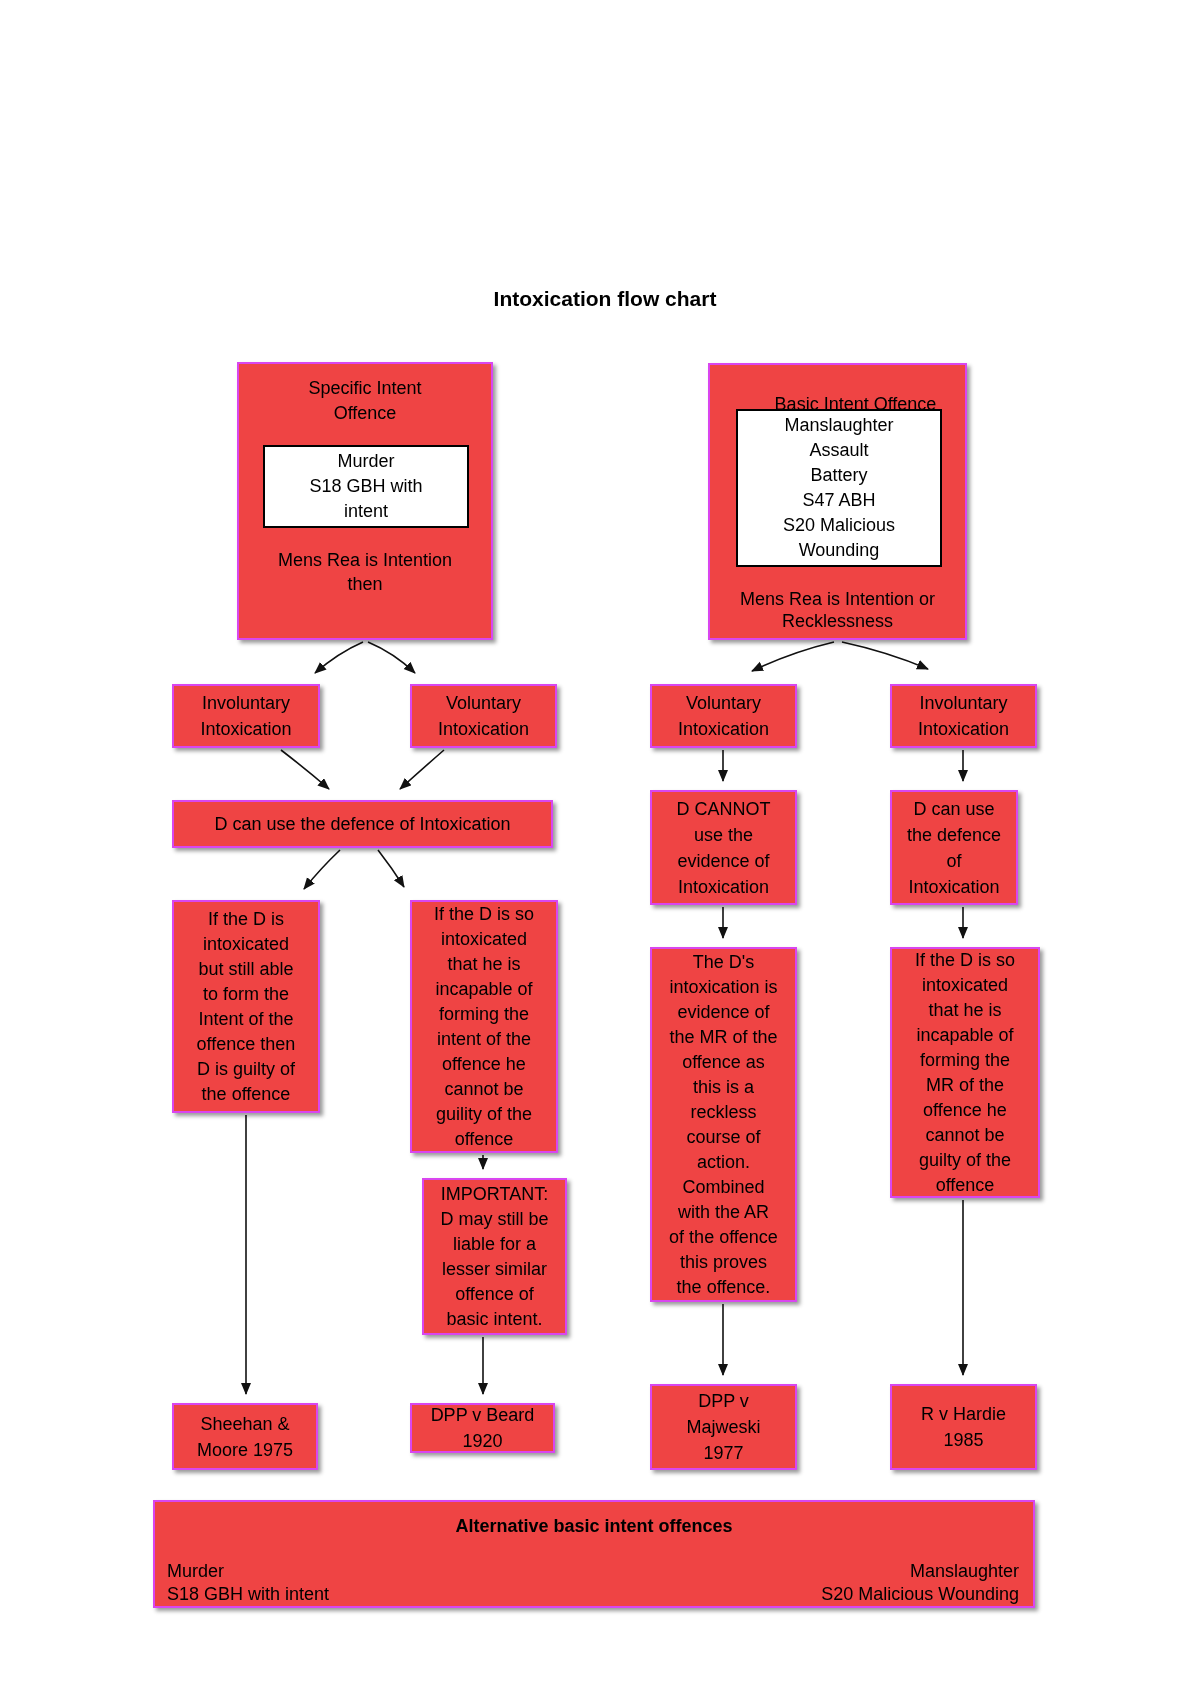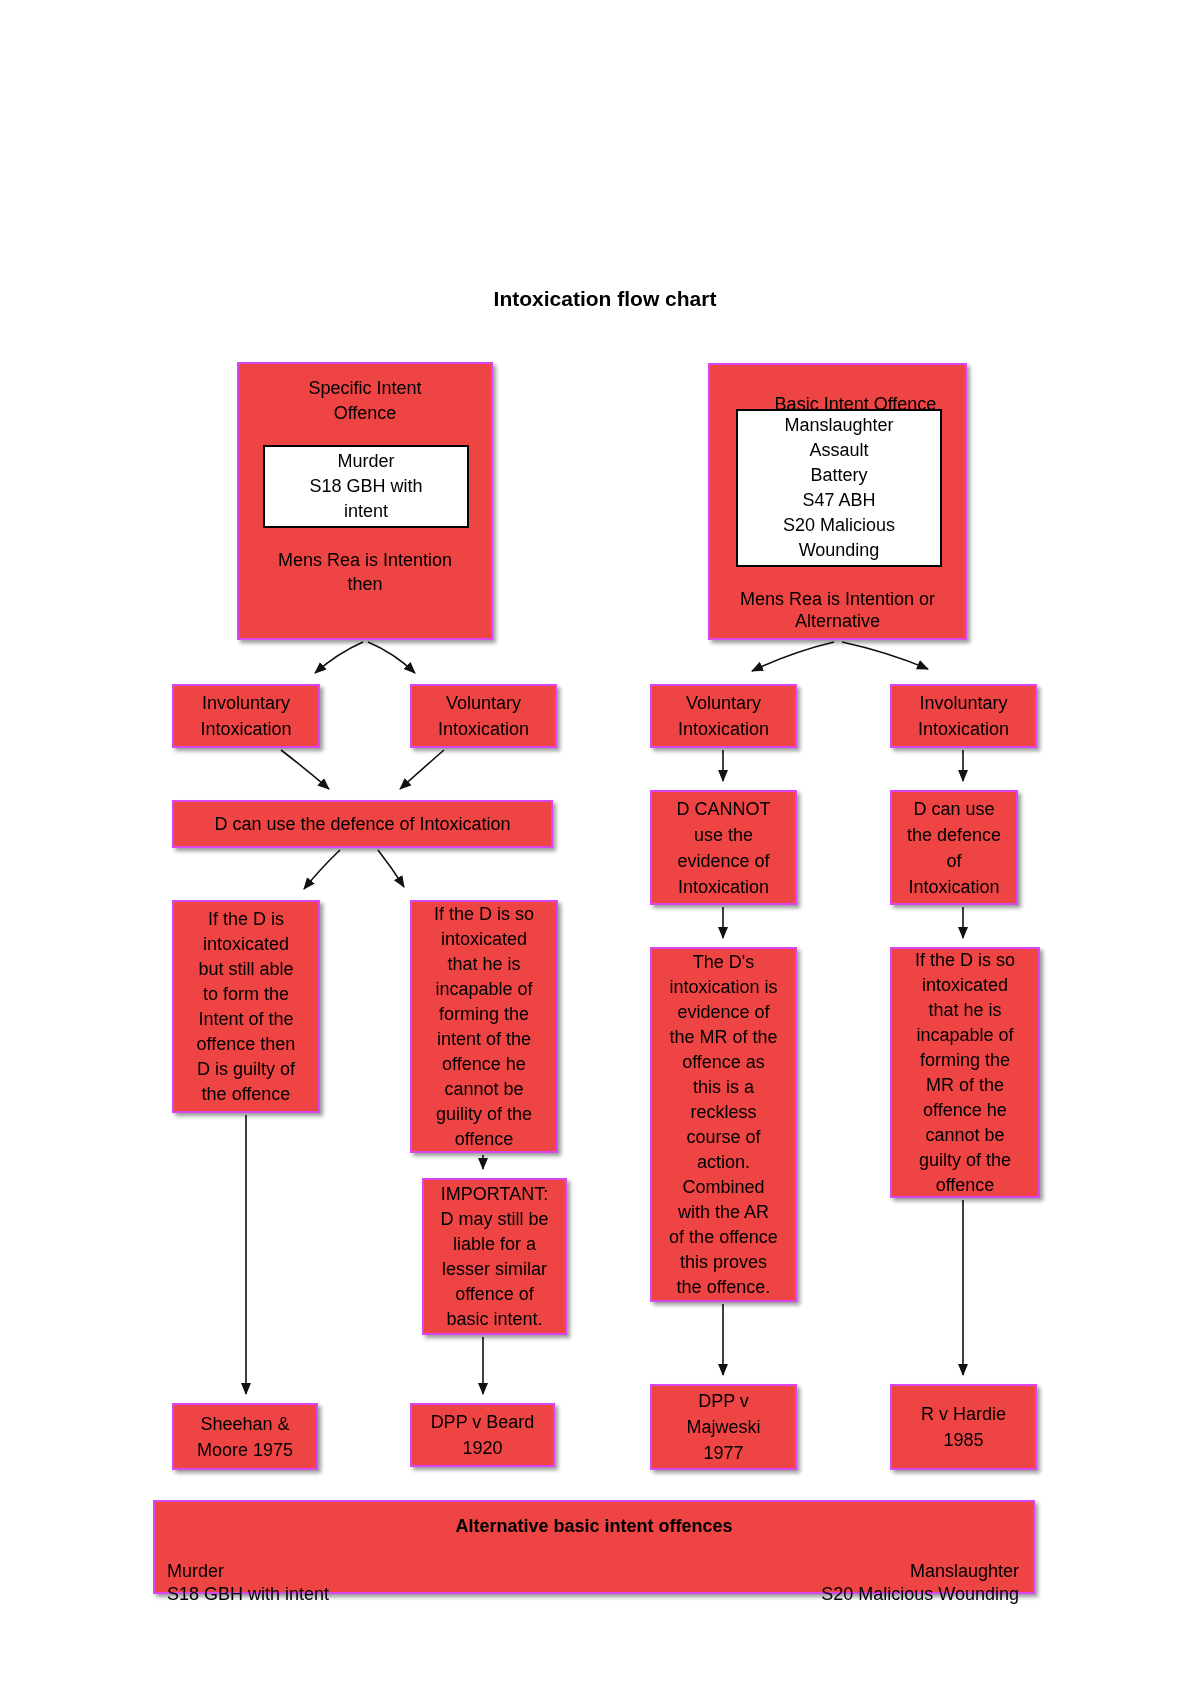--- a/index.html
+++ b/index.html
@@ -136,21 +136,21 @@
 
   <div class="box container-box" style="left:708px; top:363px; width:259px; height:277px;">
     <div class="sub" style="top:27px;margin-left:36px;">Basic Intent Offence</div>
     <div class="inner-box" style="left:26px; top:44px; width:206px; height:158px;">Manslaughter
 Assault
 Battery
 S47 ABH
 S20 Malicious
 Wounding</div>
     <div class="sub" style="bottom:6px; line-height:22px;">Mens Rea is Intention or
-Alternative</div>
+Recklessness</div>
   </div>
 
   <div class="box lh26" style="left:172px; top:684px; width:148px; height:64px;">Involuntary
 Intoxication</div>
   <div class="box lh26" style="left:410px; top:684px; width:147px; height:64px;">Voluntary
 Intoxication</div>
   <div class="box lh26" style="left:650px; top:684px; width:147px; height:64px;">Voluntary
 Intoxication</div>
   <div class="box lh26" style="left:890px; top:684px; width:147px; height:64px;">Involuntary
 Intoxication</div>
@@ -210,29 +210,29 @@
 incapable of
 forming the
 MR of the
 offence he
 cannot be
 guilty of the
 offence</div>
 
   <div class="box lh26" style="left:172px; top:1403px; width:146px; height:67px;">Sheehan &amp;
 Moore 1975</div>
-  <div class="box lh26" style="left:410px; top:1403px; width:145px; height:64px;">DPP v Beard
+  <div class="box lh26" style="left:410px; top:1403px; width:145px; height:50px;">DPP v Beard
 1920</div>
   <div class="box lh26" style="left:650px; top:1384px; width:147px; height:86px;">DPP v
 Majweski
 1977</div>
   <div class="box lh26" style="left:890px; top:1384px; width:147px; height:86px;">R v Hardie
 1985</div>
 
-  <div class="box container-box" style="left:153px; top:1500px; width:882px; height:94px;padding-left:14px;">
+  <div class="box container-box" style="left:153px; top:1500px; width:882px; height:108px;padding-left:14px;">
     <div class="footer-heading">Alternative basic intent offences</div>
     <div class="footer-left">Murder
 S18 GBH with intent</div>
     <div class="footer-right">Manslaughter
 S20 Malicious Wounding</div>
   </div>
 
 </div>
 
 </body></html>

